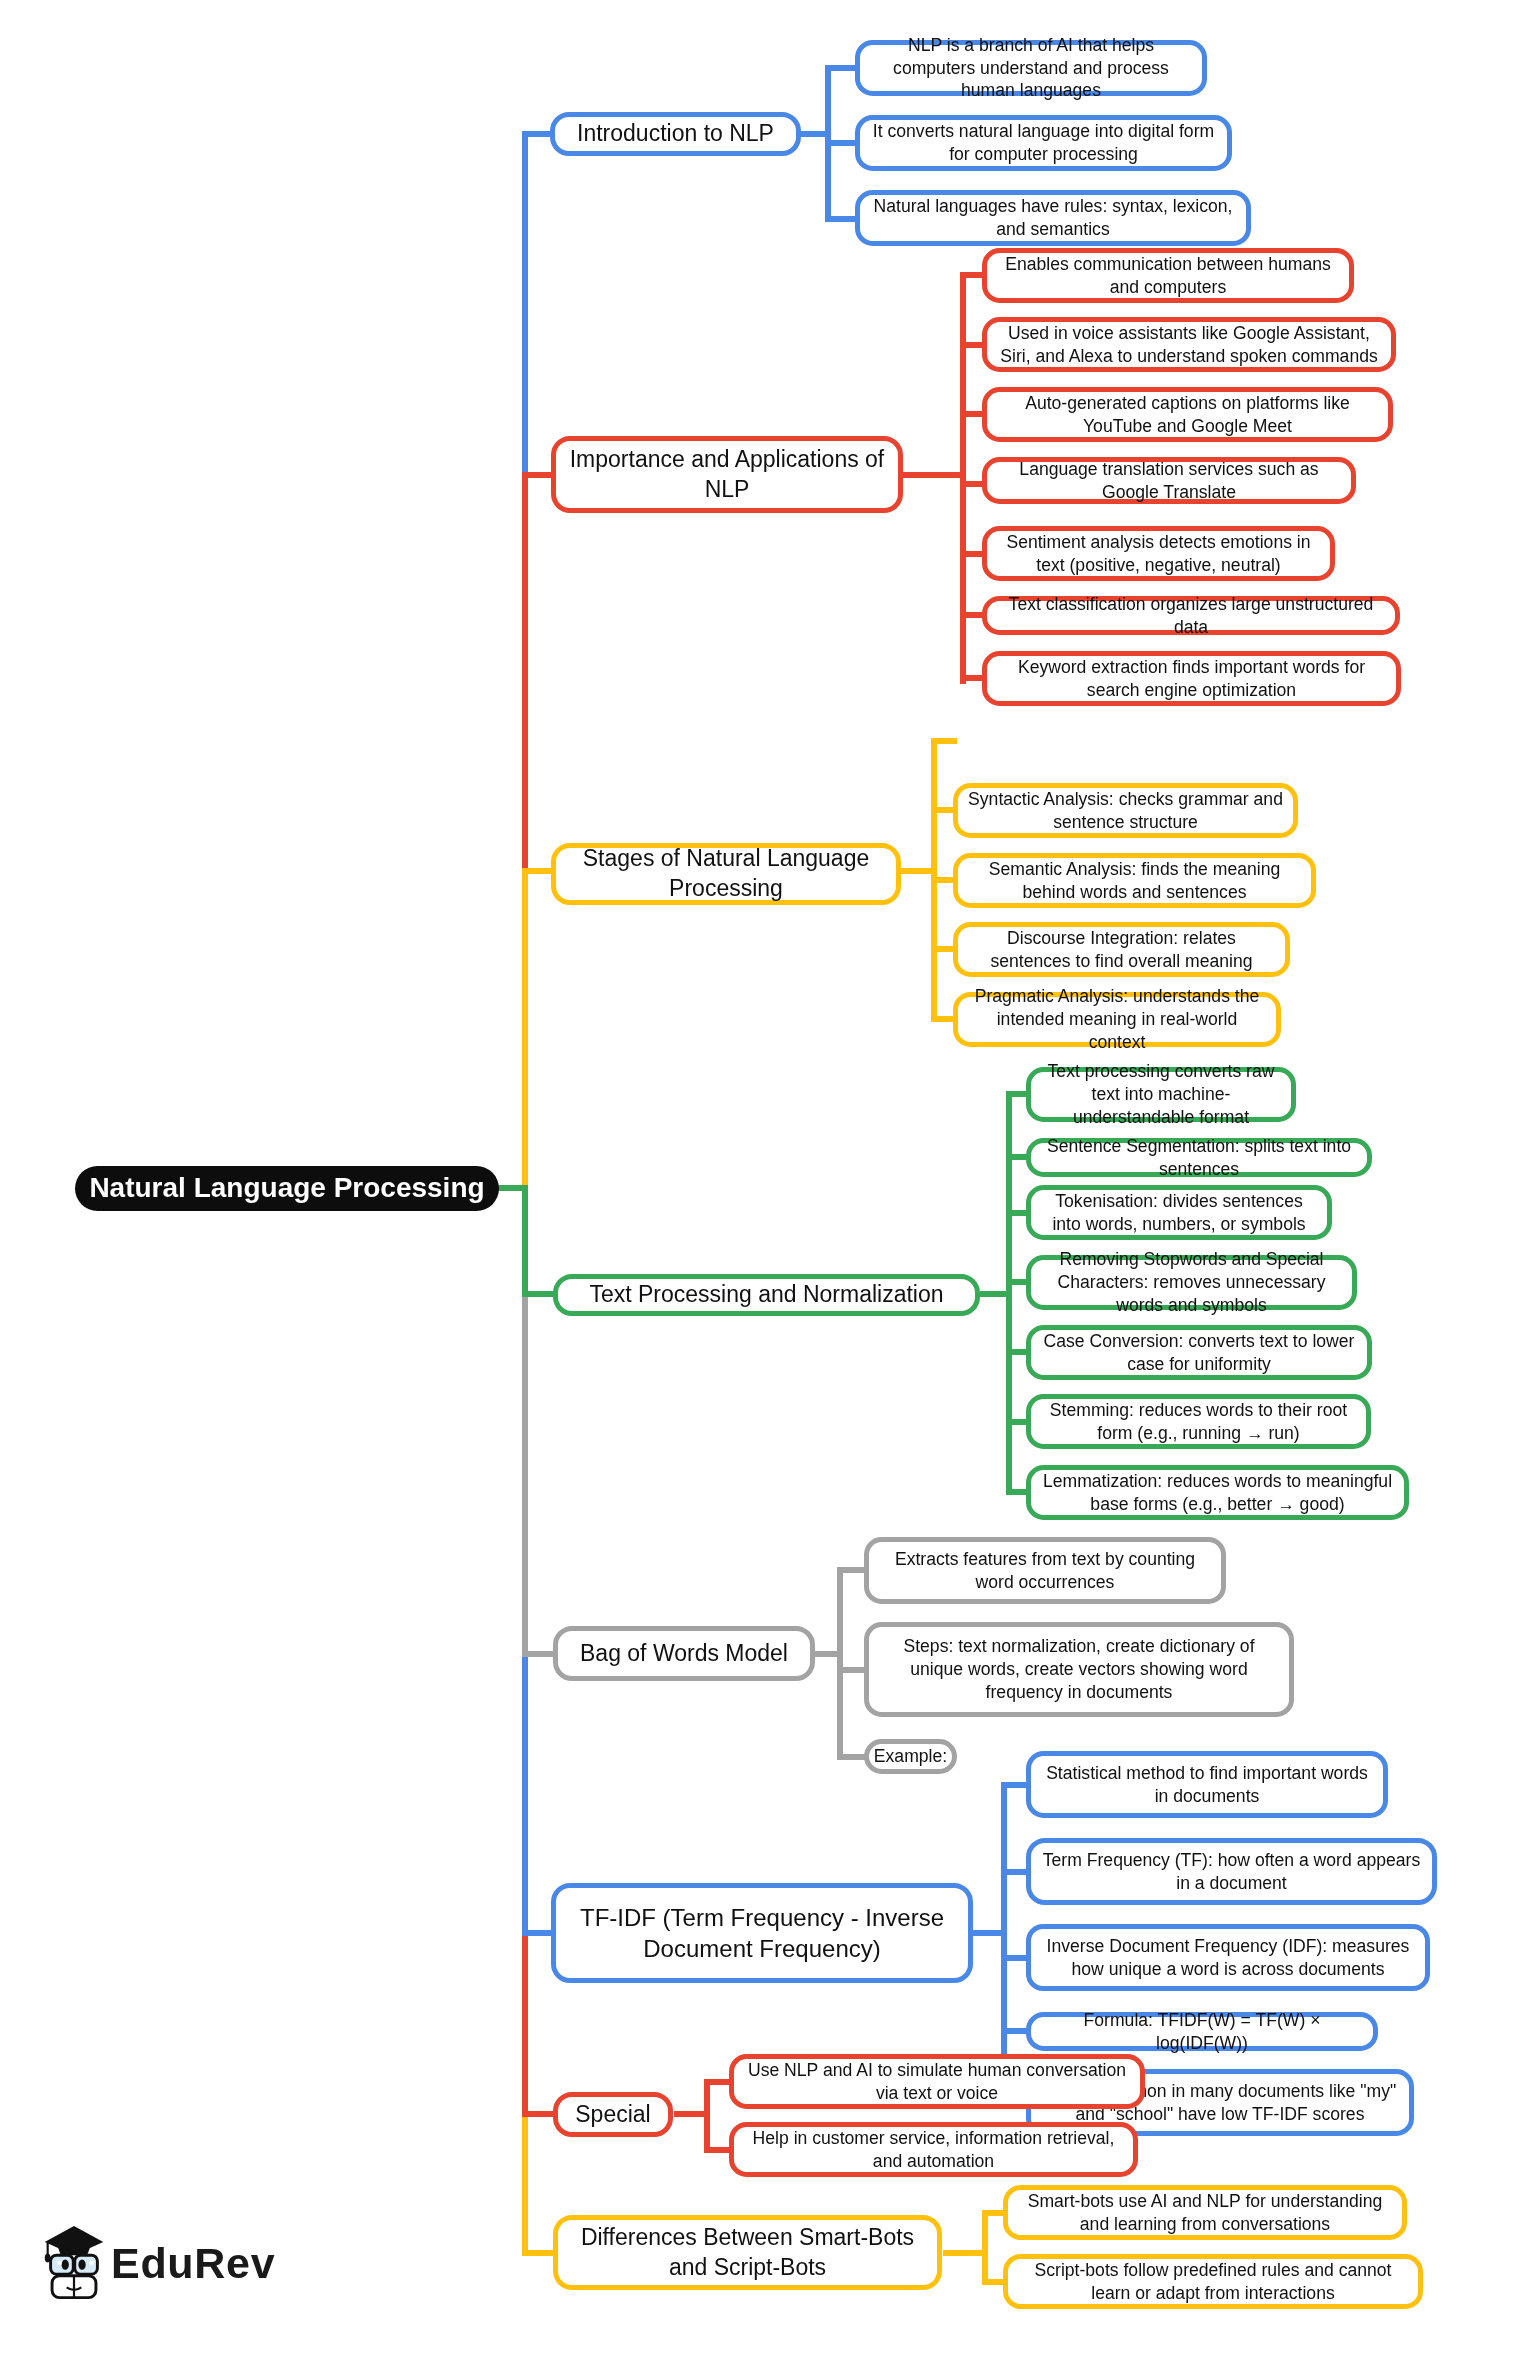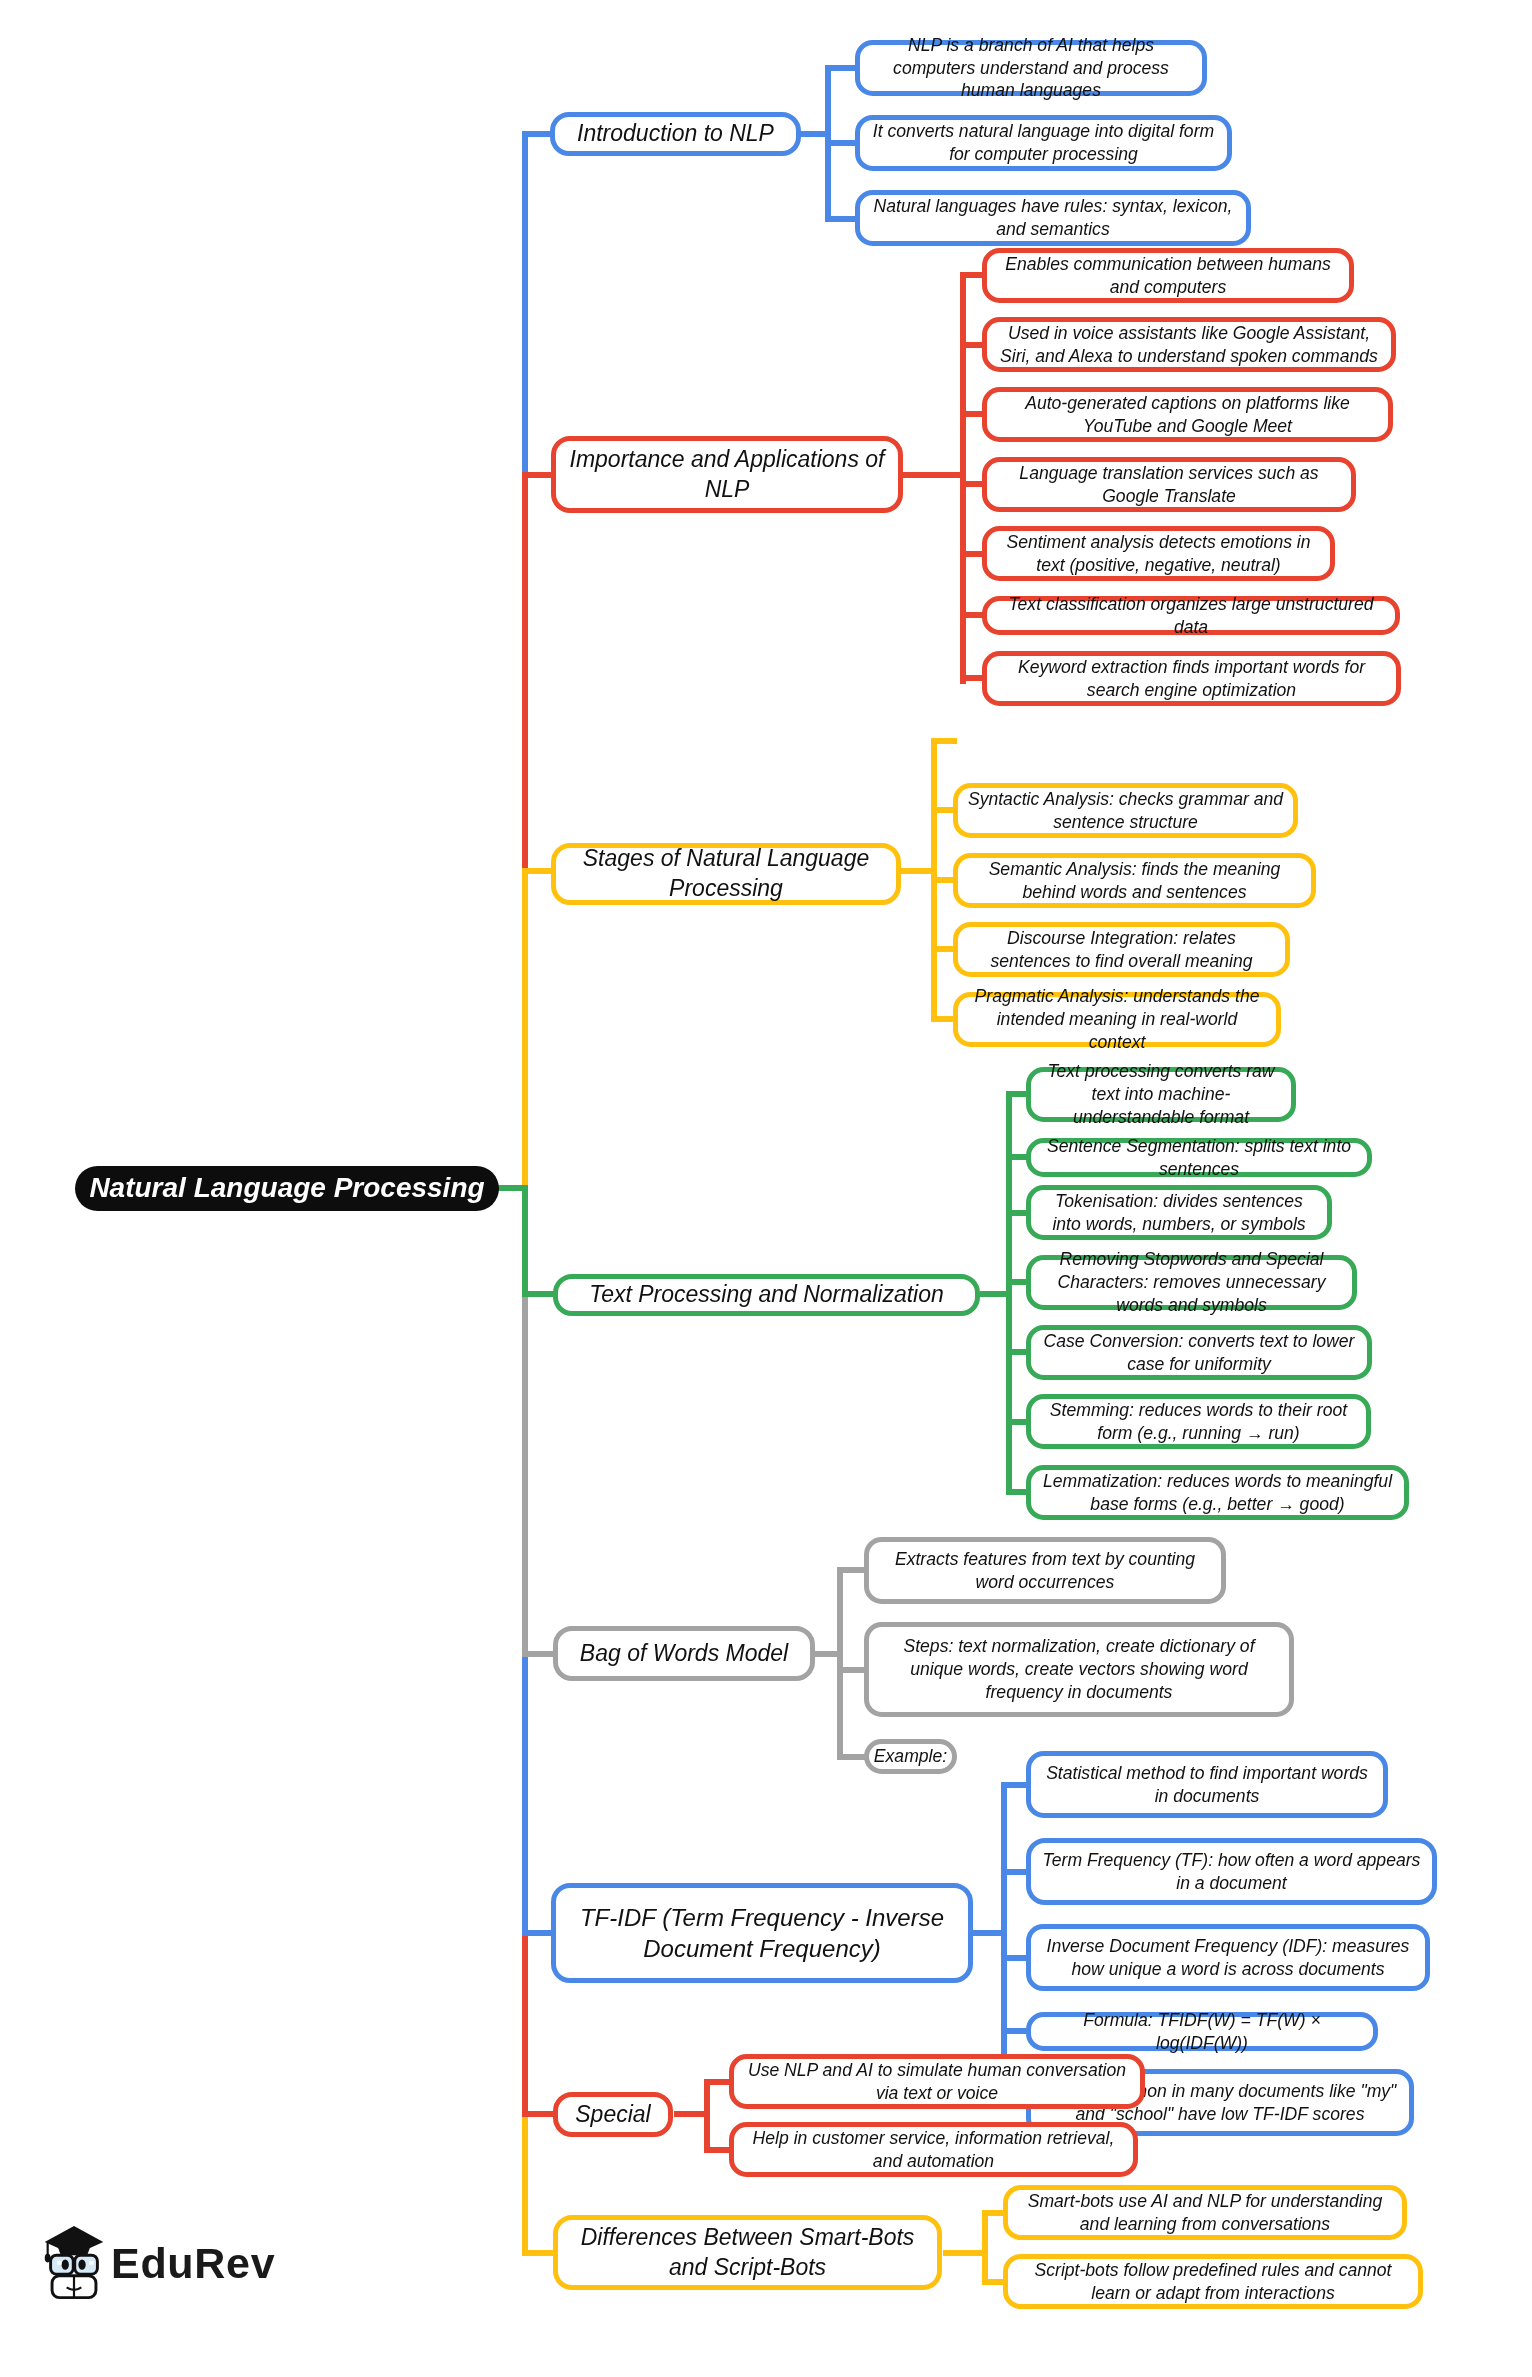--- a/index.html
+++ b/index.html
@@ -2,21 +2,21 @@
 <html style="font-size:11.7px"><head>
 <meta charset="utf-8">
 <title>Natural Language Processing Mind Map</title>
 <style>
   html,body{margin:0;padding:0;background:#ffffff;}
   body{width:1533px;height:2377px;position:relative;font-family:"Liberation Sans","DejaVu Sans",sans-serif;}
   #canvas{position:absolute;left:0;top:0;width:1533px;height:2377px;background:#fff;overflow:hidden;}
   .ln{position:absolute;}
   .node{position:absolute;box-sizing:border-box;background:#fff;border:5.1px solid #000;border-radius:17.6px;
         display:flex;align-items:center;justify-content:center;text-align:center;color:#111;
-        font-size:17.6px;line-height:1.3;padding:2.9px 8.8px;font-style:italic;}
+        font-size:17.6px;line-height:1.3;padding:2.9px 8.8px;}
   .branch{font-size:23px;line-height:1.3;border-radius:19px;}
   .root{background:#0D0D0D;color:#fff;border:none;border-radius:23px;font-weight:bold;font-size:28px;}
   .big{font-size:24px;}
   .b-blue{border-color:#4A88E8;}
   .b-red{border-color:#E8432E;}
   .b-yellow{border-color:#FFC10E;}
   .b-green{border-color:#38A957;}
   .b-gray{border-color:#A3A3A3;}
   .bg-blue{background:#4A88E8;}
   .bg-red{background:#E8432E;}
@@ -66,21 +66,21 @@
   <div class="ln bg-red" style="left:960px;top:342px;width:26px;height:5.9px;"></div>
   <div class="ln bg-red" style="left:960px;top:411px;width:26px;height:5.9px;"></div>
   <div class="ln bg-red" style="left:960px;top:481px;width:26px;height:5.9px;"></div>
   <div class="ln bg-red" style="left:960px;top:551px;width:26px;height:5.9px;"></div>
   <div class="ln bg-red" style="left:960px;top:612px;width:26px;height:5.9px;"></div>
   <div class="ln bg-red" style="left:960px;top:675px;width:26px;height:5.9px;"></div>
   <div class="node branch b-red" style="left:551px;top:436px;width:352px;height:77px;">Importance and Applications of NLP</div>
   <div class="node b-red" style="left:982px;top:248px;width:372px;height:55px;">Enables communication between humans and computers</div>
   <div class="node b-red" style="left:982px;top:317px;width:414px;height:55px;">Used in voice assistants like Google Assistant, Siri, and Alexa to understand spoken commands</div>
   <div class="node b-red" style="left:982px;top:387px;width:411px;height:55px;">Auto-generated captions on platforms like YouTube and Google Meet</div>
-  <div class="node b-red" style="left:982px;top:457px;width:374px;height:55px;">Language translation services such as Google Translate</div>
+  <div class="node b-red" style="left:982px;top:457px;width:374px;height:47px;">Language translation services such as Google Translate</div>
   <div class="node b-red" style="left:982px;top:526px;width:353px;height:55px;">Sentiment analysis detects emotions in text (positive, negative, neutral)</div>
   <div class="node b-red" style="left:982px;top:596px;width:418px;height:39px;">Text classification organizes large unstructured data</div>
   <div class="node b-red" style="left:982px;top:651px;width:419px;height:55px;">Keyword extraction finds important words for search engine optimization</div>
 
   <div class="ln bg-yellow" style="left:878px;top:868px;width:59px;height:5.9px;"></div>
   <div class="ln bg-yellow" style="left:931px;top:738px;width:5.9px;height:284px;"></div>
   <div class="ln bg-yellow" style="left:931px;top:738px;width:26px;height:5.9px;"></div>
   <div class="ln bg-yellow" style="left:931px;top:807px;width:26px;height:5.9px;"></div>
   <div class="ln bg-yellow" style="left:931px;top:877px;width:26px;height:5.9px;"></div>
   <div class="ln bg-yellow" style="left:931px;top:946px;width:26px;height:5.9px;"></div>

